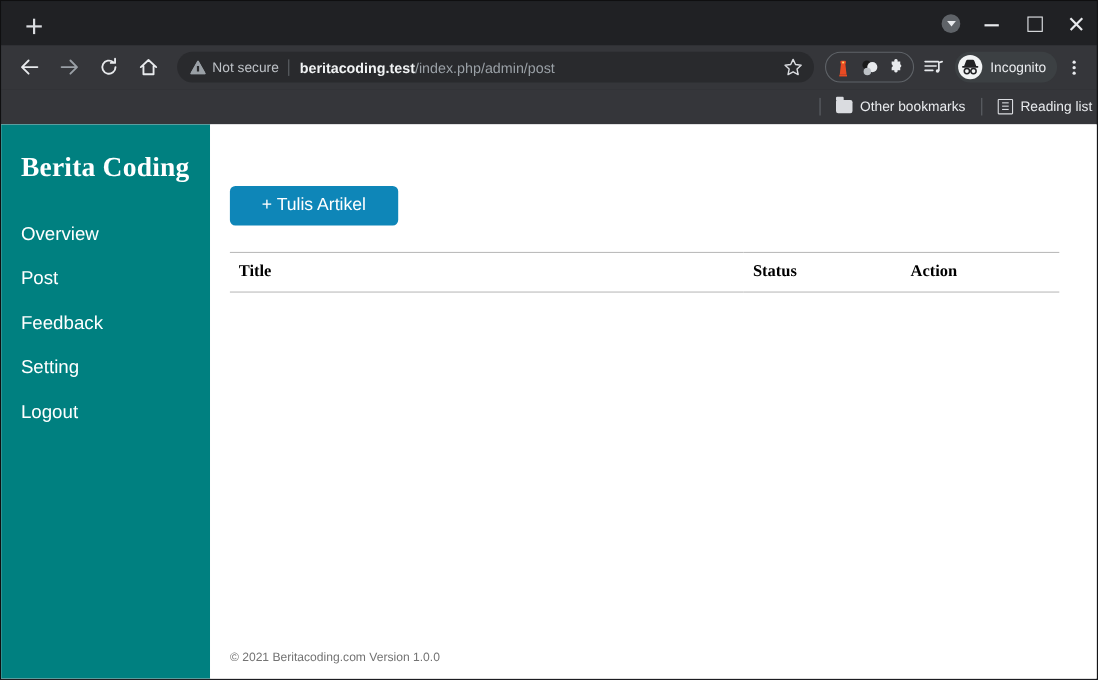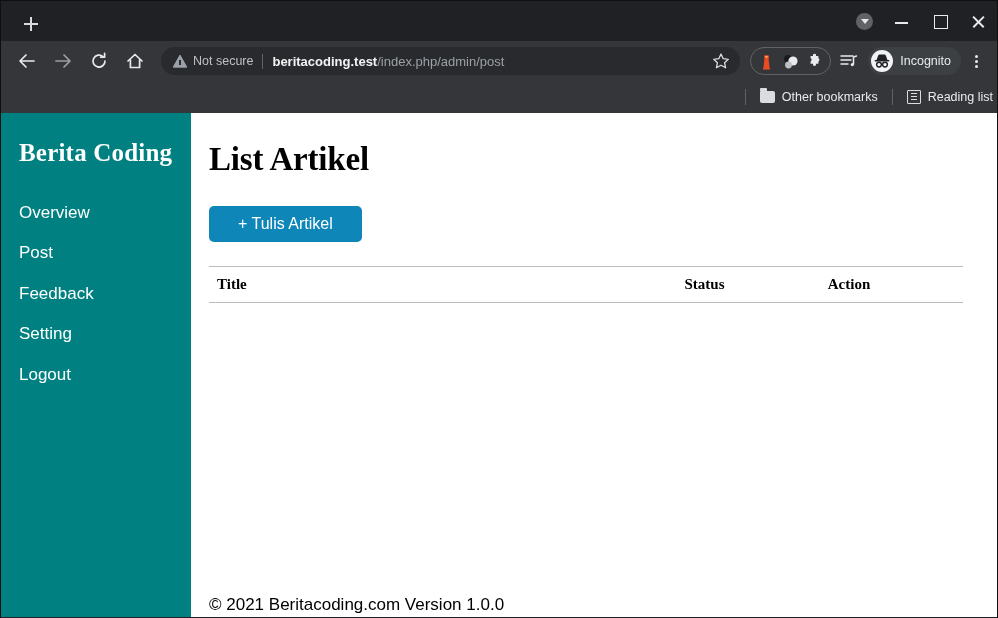--- a/index.html
+++ b/index.html
@@ -397,23 +397,23 @@
     padding: 9px 0 9px 8px;
     border-top: 1.3px solid #bcbcbc;
     border-bottom: 1.3px solid #bcbcbc;
   }
   #article-table th.col-title  { width: 62%; }
   #article-table th.col-status { width: 19%; }
   #article-table th.col-action { width: 19%; }
   #footer-note {
     position: absolute;
     left: 18px;
-    bottom: 2px;
-    font-size: 17px;
-    color: #000000;
+    bottom: 13px;
+    font-size: 11px;
+    color: #737373;
     font-family: "Liberation Sans", sans-serif;
   }
   #bottom-edge {
     height: 10px;
     background: #202124;
   }
 </style>
 </head>
 <body>
 
@@ -544,21 +544,20 @@
       <nav id="nav-list">
         <a class="nav-item" href="#">Overview</a>
         <a class="nav-item" href="#">Post</a>
         <a class="nav-item" href="#">Feedback</a>
         <a class="nav-item" href="#">Setting</a>
         <a class="nav-item" href="#">Logout</a>
       </nav>
     </div>
 
     <div id="main">
-      <h1 id="page-title">List Artikel</h1>
 
       <button id="write-btn">+ Tulis Artikel</button>
 
       <table id="article-table">
         <thead>
           <tr>
             <th class="col-title">Title</th>
             <th class="col-status">Status</th>
             <th class="col-action">Action</th>
           </tr>

